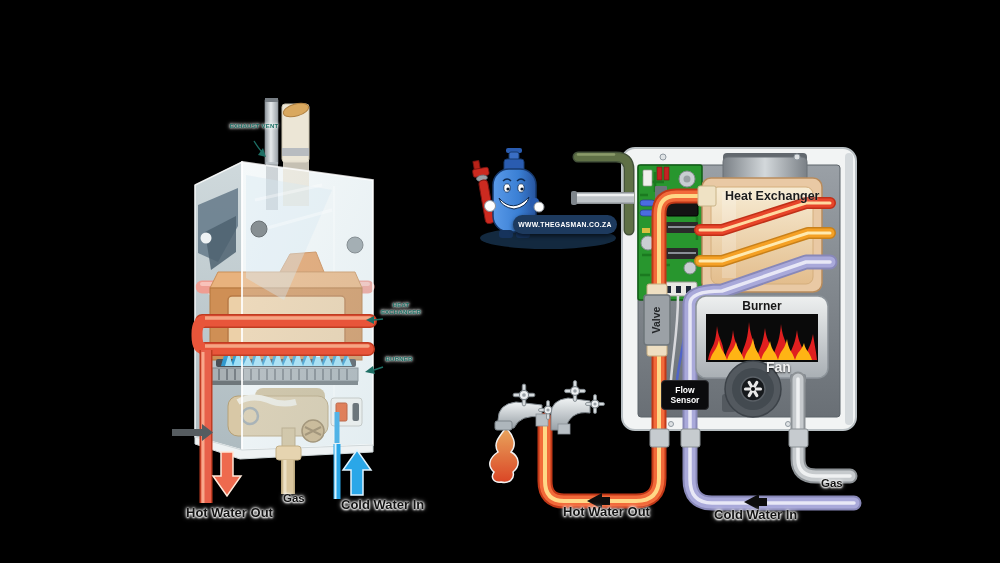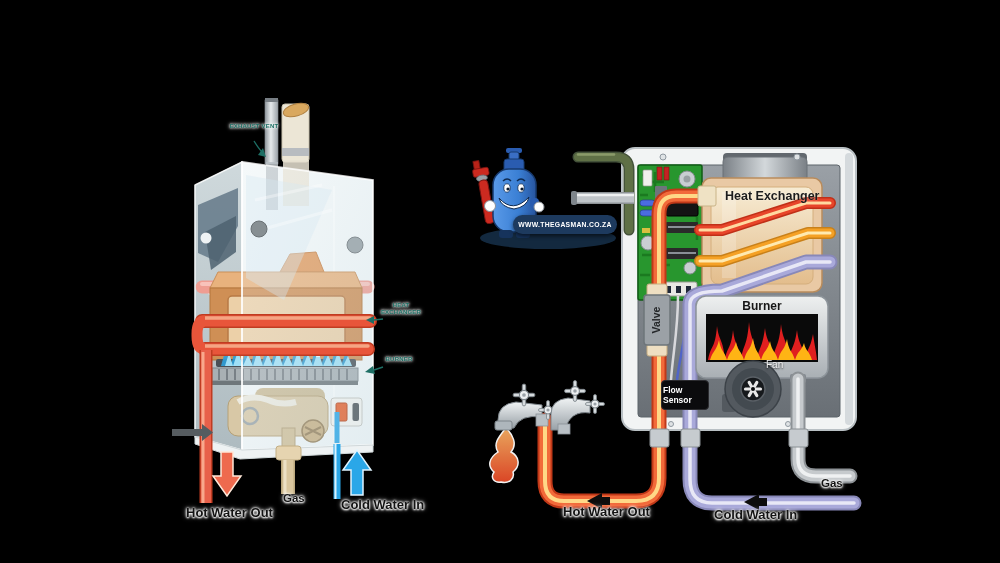--- a/index.html
+++ b/index.html
@@ -10,29 +10,29 @@
        text-shadow:0 0 2px #fff,0 0 3px #fff,0 0 5px rgba(255,255,255,.95),0 1px 2px #fff;text-align:right;}
   .big{font-size:13px;}
   .mid{font-size:11.5px;}
   .callout{position:absolute;font-weight:bold;font-size:6px;line-height:1.15;color:#1d6e64;
        text-align:center;white-space:normal;letter-spacing:.2px;
        text-shadow:0 0 2px #eef7f5,0 0 3px #eef7f5,0 0 4px #fff;}
   .he-lbl{position:absolute;font-weight:bold;font-size:12.5px;color:#1c1c1c;
        text-shadow:0 0 2px rgba(255,255,255,.6);}
   .burner-lbl{position:absolute;left:696px;top:299px;width:132px;text-align:center;
        font-weight:bold;font-size:12px;color:#161616;}
-  .fan-lbl{position:absolute;left:766px;top:359px;font-weight:normal;font-size:10px;color:#f2f2f2;
+  .fan-lbl{position:absolute;left:766px;top:359px;font-weight:bold;font-size:14px;color:#f2f2f2;
        text-shadow:0 1px 2px rgba(0,0,0,.8);}
   .valve-wrap{position:absolute;left:641px;top:295px;width:30px;height:50px;display:flex;
        align-items:center;justify-content:center;}
   .valve-wrap span{display:inline-block;transform:rotate(-90deg);font-weight:bold;
        font-size:10.5px;color:#25282a;white-space:nowrap;}
   .flow-sensor{position:absolute;left:661px;top:380px;width:48px;height:30px;background:#0b0b0d;
        border:1px solid #2c2c30;border-radius:4px;color:#fff;font-weight:bold;font-size:8.5px;
-       line-height:1.2;display:flex;align-items:center;justify-content:center;
+       line-height:1.2;text-align:center;display:flex;align-items:center;justify-content:center;
        white-space:normal;padding:1px;box-sizing:border-box;}
   .banner{position:absolute;left:513px;top:215px;width:104px;height:19px;background:#1d3a5e;
        border-radius:10px;color:#fff;font-weight:bold;font-size:6.8px;letter-spacing:.3px;
        text-align:center;line-height:19px;box-shadow:0 2px 4px rgba(0,0,0,.6);}
 </style>
 </head>
 <body>
 
 <div id="stage">
 

